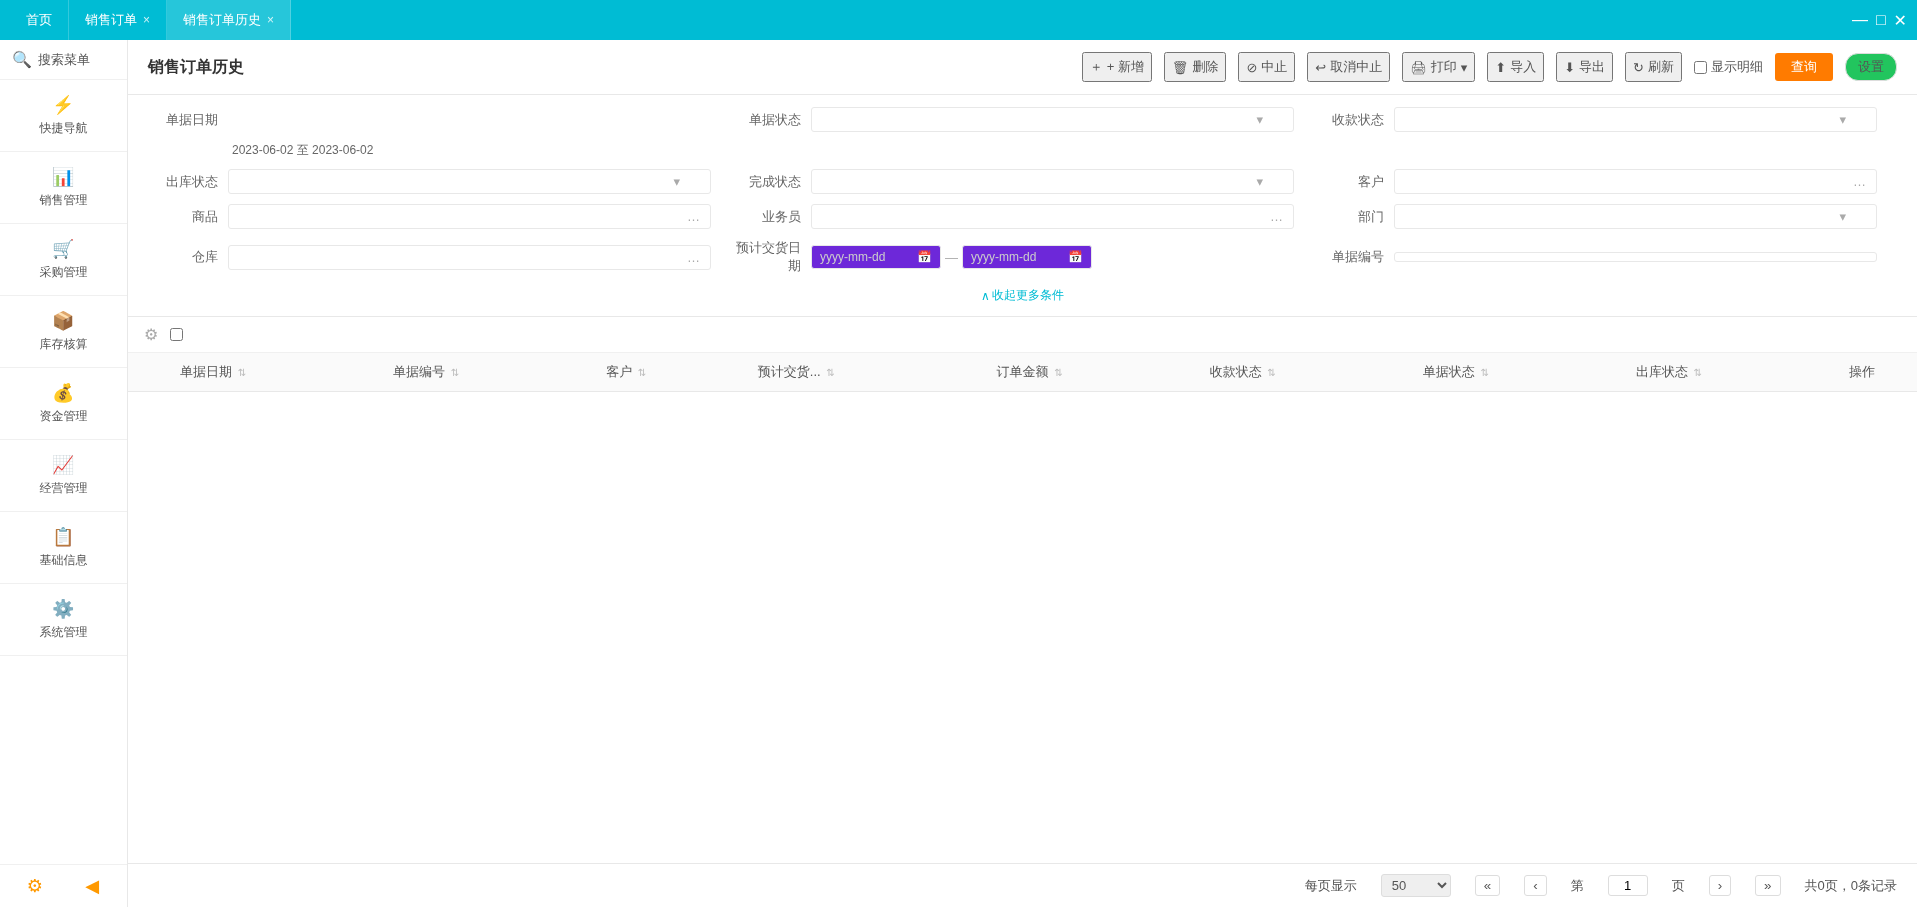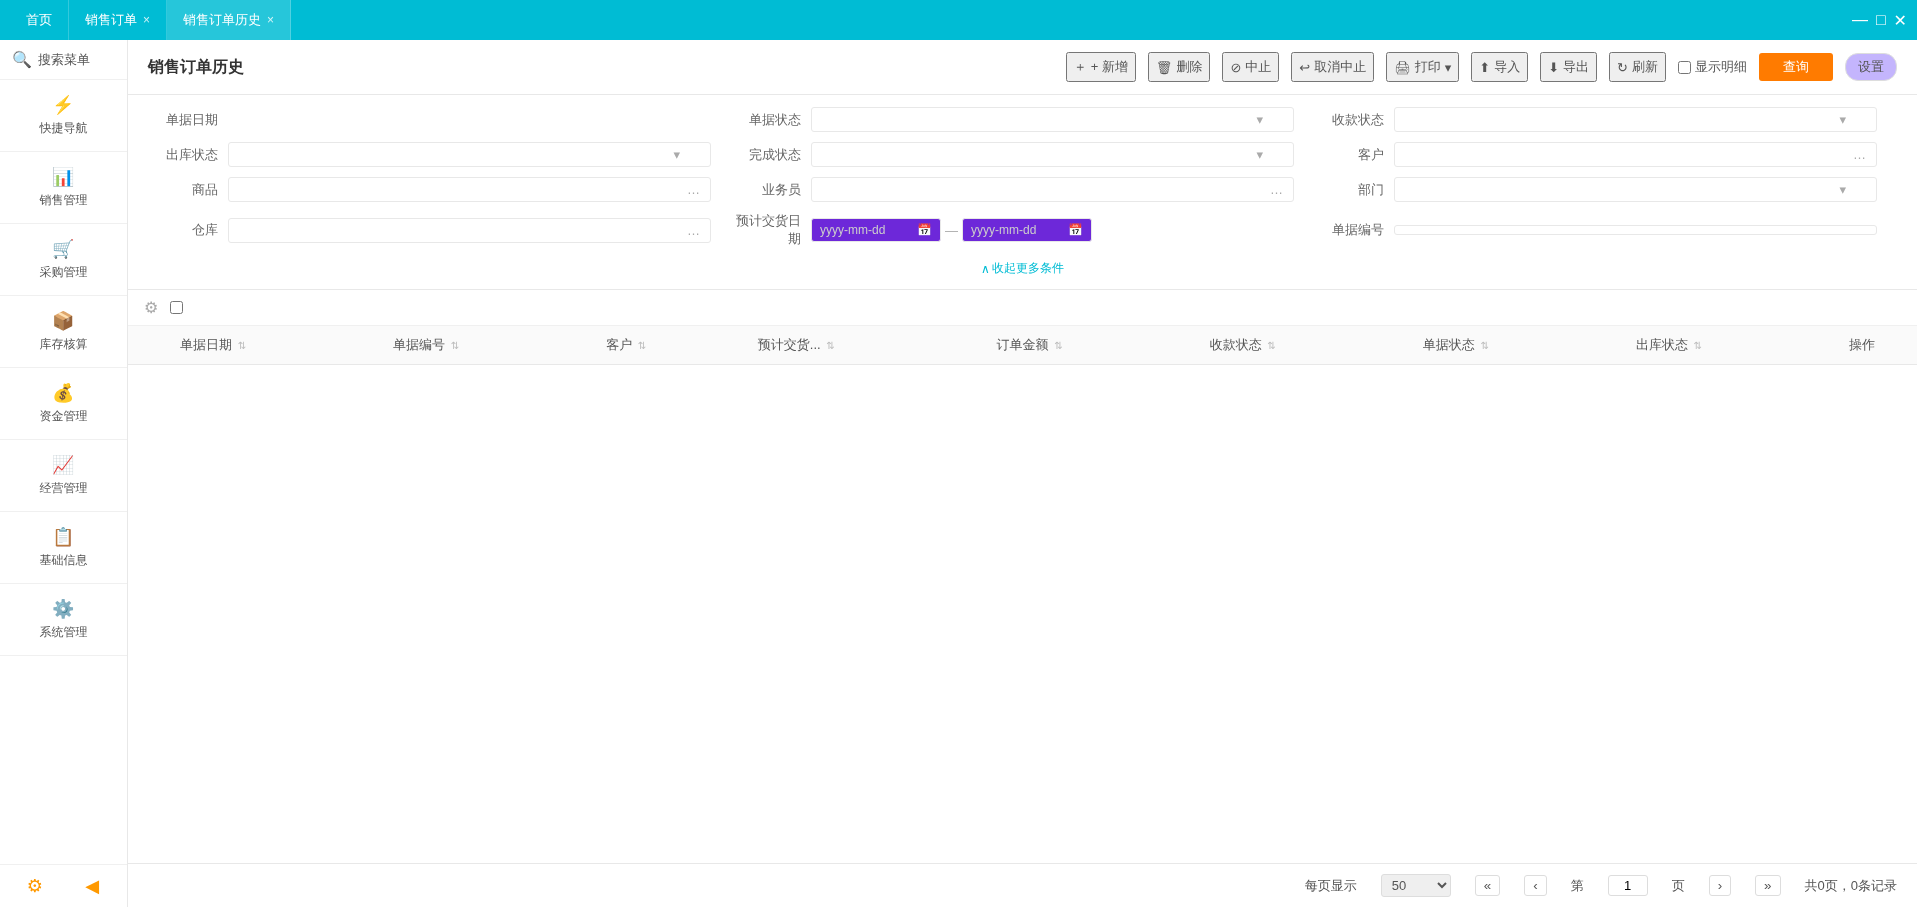--- a/index.html
+++ b/index.html
@@ -27,22 +27,22 @@
     .sidebar-bottom-btn { flex: 1; text-align: center; cursor: pointer; font-size: 18px; color: #f90; }
 
     
     .content { flex: 1; overflow: auto; display: flex; flex-direction: column; background: #f5f5f5; }
 
     
     .page-header { background: white; padding: 12px 20px; display: flex; align-items: center; justify-content: space-between; border-bottom: 1px solid #e8e8e8; flex-shrink: 0; }
     .page-title { font-size: 16px; font-weight: bold; color: #333; }
     .header-actions { display: flex; gap: 12px; align-items: center; }
     .header-btn { display: flex; align-items: center; gap: 4px; cursor: pointer; color: #555; font-size: 13px; padding: 4px 6px; }
-    .header-btn-primary { background: #ff7b00; color: white; border: none; padding: 5px 24px; border-radius: 3px; cursor: pointer; font-size: 13px; }
-    .header-btn-secondary { background: #c4b5fd; color: #555; border: 1px solid #ddd; padding: 4px 12px; border-radius: 13px; cursor: pointer; font-size: 13px; }
+    .header-btn-primary { background: #ff7b00; color: white; border: none; padding: 5px 16px; border-radius: 3px; cursor: pointer; font-size: 13px; }
+    .header-btn-secondary { background: #22c55e; color: #555; border: 1px solid #ddd; padding: 4px 12px; border-radius: 13px; cursor: pointer; font-size: 13px; }
     .checkbox-label { display: flex; align-items: center; gap: 4px; cursor: pointer; color: #555; }
 
     
     .filter-area { background: white; padding: 12px 20px; border-bottom: 1px solid #e8e8e8; flex-shrink: 0; }
     .filter-row { display: flex; align-items: center; margin-bottom: 10px; gap: 0; }
     .filter-label { width: 80px; color: #666; font-size: 13px; flex-shrink: 0; text-align: right; padding-right: 10px; }
     .filter-value { flex: 1; display: flex; align-items: center; gap: 8px; }
     .date-tags { display: flex; gap: 4px; align-items: center; }
     .date-tag { padding: 1px 8px; border-radius: 10px; cursor: pointer; font-size: 12px; color: #555; }
     .date-tag.active { background: #ff7b00; color: white; border-radius: 10px; }
@@ -215,20 +215,23 @@
 
         <div class="filter-cell">
           <span class="filter-label">收款状态</span>
           <div class="filter-select" style="flex:1; margin-right:20px;">
             <span></span>
             <span class="filter-select-arrow">▾</span>
           </div>
         </div>
       </div>
 
+      <div style="margin-bottom:10px; padding-left:80px;">
+        <span class="date-range">2023-06-02 至 2023-06-02</span>
+      </div>
 
       <div class="filter-row" style="display:grid; grid-template-columns:1fr 1fr 1fr; gap:0; margin-bottom:10px;">
         <div class="filter-cell">
           <span class="filter-label">出库状态</span>
           <div class="filter-select" style="flex:1; margin-right:20px;">
             <span></span>
             <span class="filter-select-arrow">▾</span>
           </div>
         </div>
         <div class="filter-cell">

